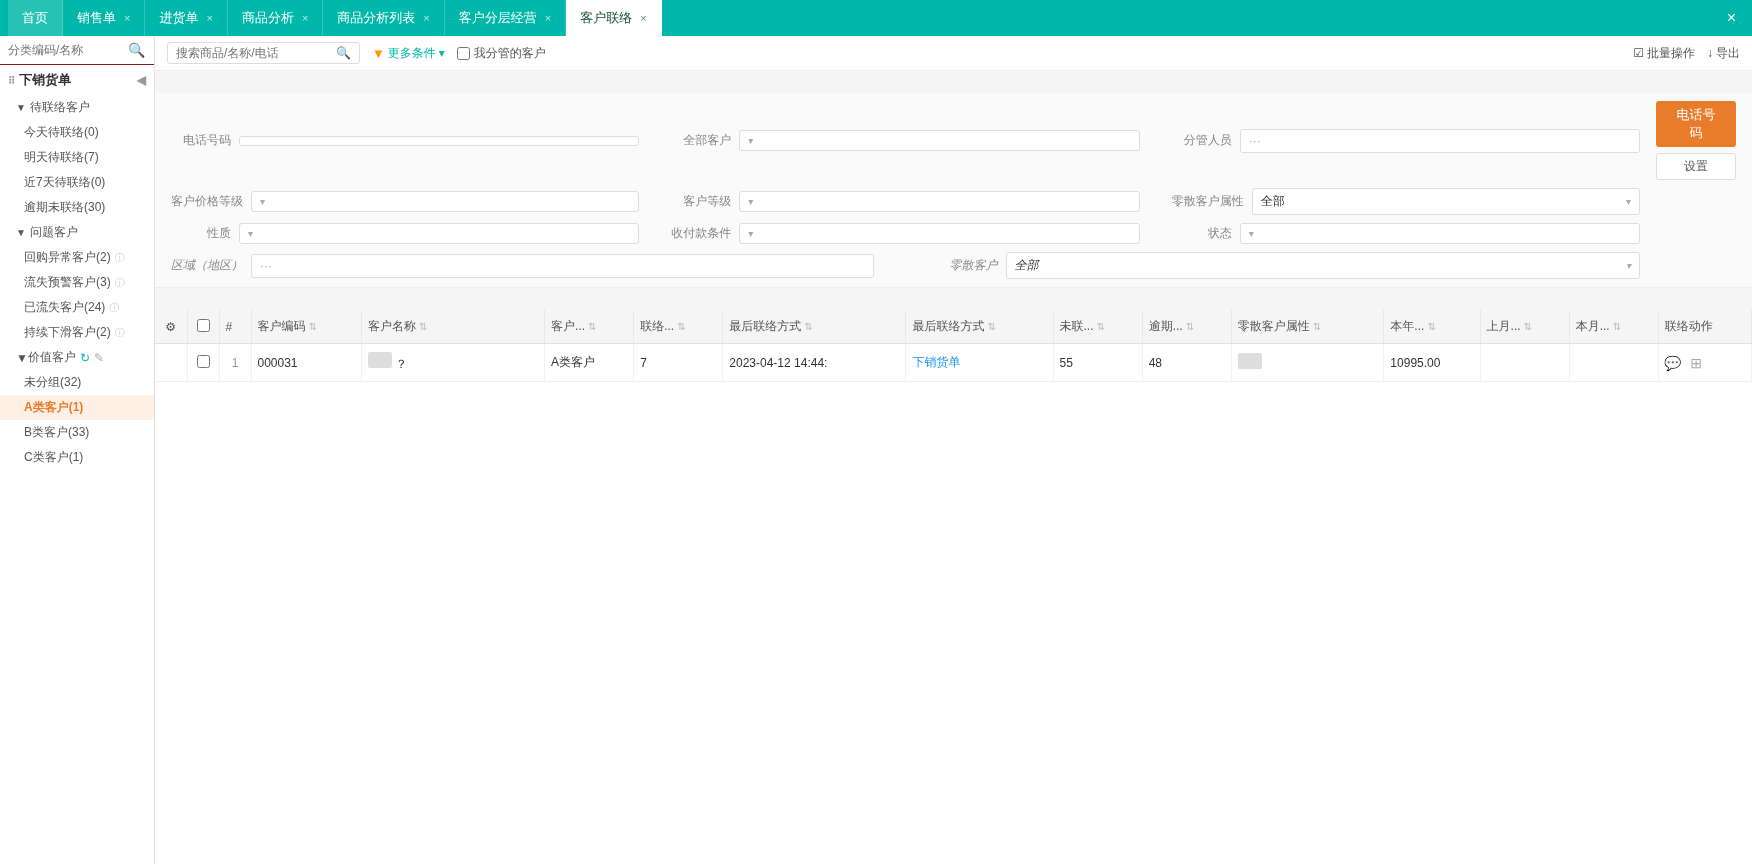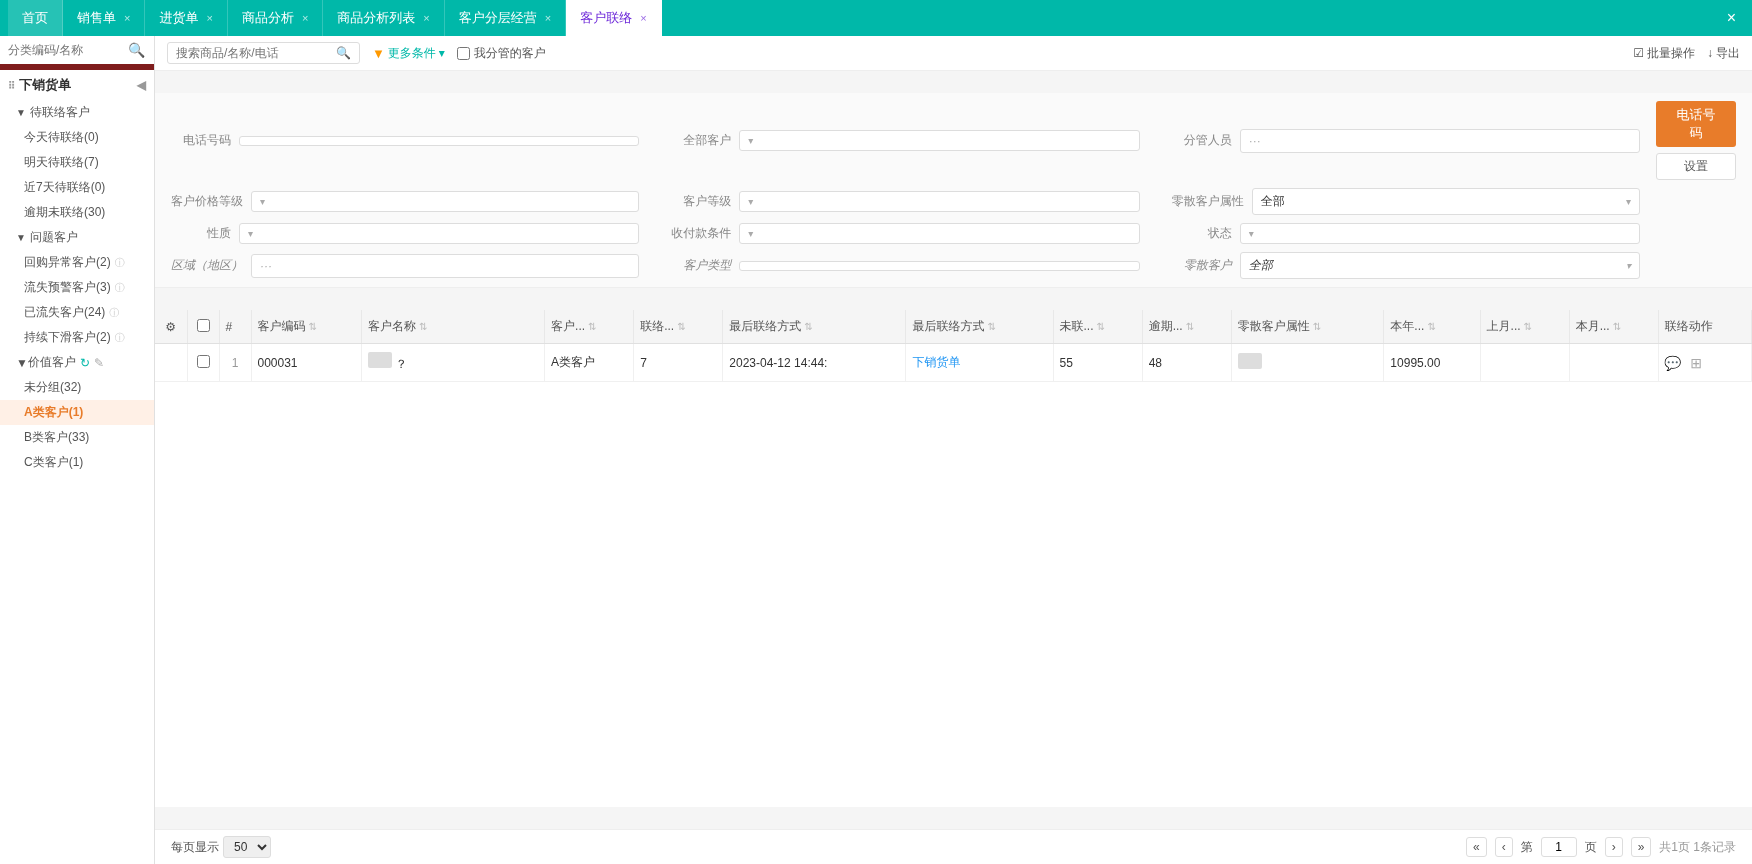--- a/index.html
+++ b/index.html
@@ -6,33 +6,33 @@
     body { font-family: 'Microsoft YaHei', Arial, sans-serif; font-size: 12px; background: #f5f5f5; color: #333; overflow: hidden; width: 1752px; height: 864px; }
 
     
     .tab-bar {
       display: flex; align-items: center; background: #00b8a9; height: 36px; padding: 0 8px;
     }
     .tab-item {
       display: flex; align-items: center; padding: 0 14px; height: 36px; color: #fff; font-size: 13px; cursor: pointer; white-space: nowrap; border-right: 1px solid rgba(255,255,255,0.2);
     }
     .tab-item.home { background: rgba(255,255,255,0.15); }
-    .tab-item.active { background: #fff; color: #6d28d9; }
+    .tab-item.active { background: #fff; color: #14532d; }
     .tab-item .close-btn { margin-left: 8px; font-size: 11px; color: inherit; opacity: 0.7; cursor: pointer; }
     .tab-bar-right { margin-left: auto; color: #fff; font-size: 16px; cursor: pointer; padding: 0 8px; }
 
     
     .main-layout { display: flex; height: calc(864px - 36px); }
 
     
     .sidebar {
       width: 155px; min-width: 155px; background: #fff; border-right: 1px solid #e0e0e0; display: flex; flex-direction: column; overflow-y: auto;
     }
     .sidebar-search {
-      display: flex; align-items: center; padding: 6px 8px; border-bottom: 6px solid #7f1d1d;
+      display: flex; align-items: center; padding: 6px 8px; border-bottom: 1px solid #7f1d1d;
     }
     .sidebar-search input {
       border: none; outline: none; font-size: 12px; color: #999; width: 100%; background: transparent;
     }
     .sidebar-search .search-icon { color: #00b8a9; font-size: 14px; cursor: pointer; }
 
     .sidebar-section-header {
       display: flex; align-items: center; padding: 6px 8px; font-weight: bold; font-size: 13px; cursor: pointer;
     }
     .sidebar-section-header .dots-icon { margin-right: 4px; color: #999; font-size: 10px; }
@@ -346,24 +346,20 @@
       </div>
 
       <div class="filter-row">
         <div class="filter-cell">
           <span class="filter-label">区域（地区）</span>
           <div class="filter-input" style="flex:1;">
             <span class="dots-btn">···</span>
           </div>
         </div>
         <div style="width:32px;"></div>
-        <div class="filter-cell">
-          <span class="filter-label">客户类型</span>
-          <div class="filter-input" style="flex:1;"></div>
-        </div>
         <div style="width:32px;"></div>
         <div class="filter-cell">
           <span class="filter-label">零散客户</span>
           <div class="filter-input" style="flex:1;">
             <span>全部</span>
             <span class="dropdown-arrow">▾</span>
           </div>
         </div>
         <div style="width:80px; margin-left:16px;"></div>
       </div>
@@ -507,31 +503,15 @@
               <div class="action-icons">
                 <span class="action-icon">💬</span>
                 <span class="action-icon">⊞</span>
               </div>
             </td>
           </tr>
         </tbody>
       </table>
     </div>
 
-    <div class="pagination-bar">
-      <span class="page-size-label">每页显示</span>
-      <select class="page-size-select">
-        <option>50</option>
-      </select>
-      <div class="pagination-right">
-        <button class="page-nav-btn">«</button>
-        <button class="page-nav-btn">‹</button>
-        <span>第</span>
-        <input type="text" class="page-input" value="1" style="">
-        <span>页</span>
-        <button class="page-nav-btn">›</button>
-        <button class="page-nav-btn">»</button>
-        <span class="total-text">共1页 1条记录</span>
-      </div>
-    </div>
 
   </div>
 </div>
 
 </body></html>

